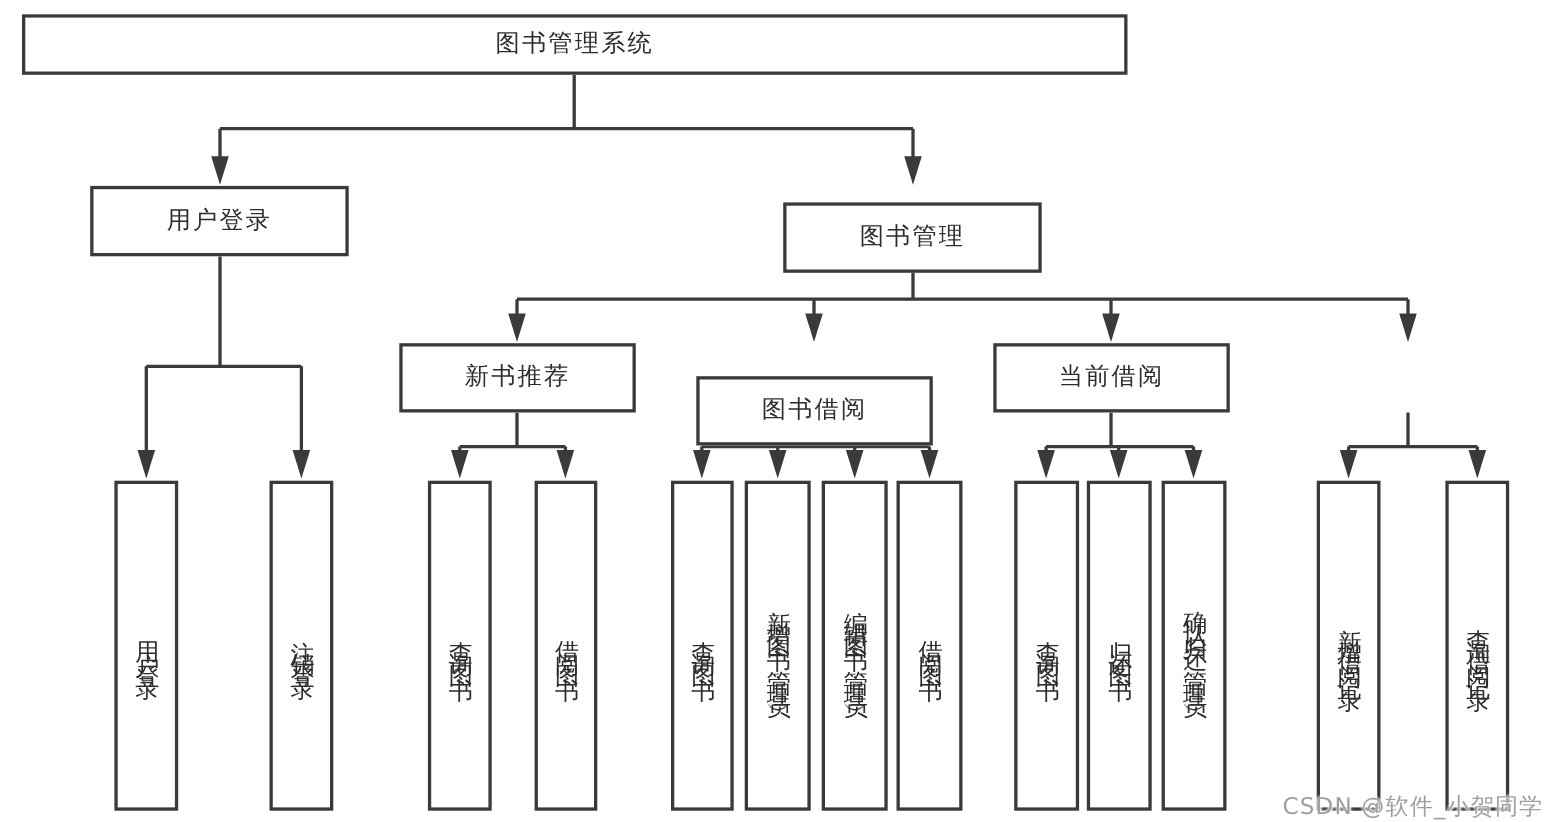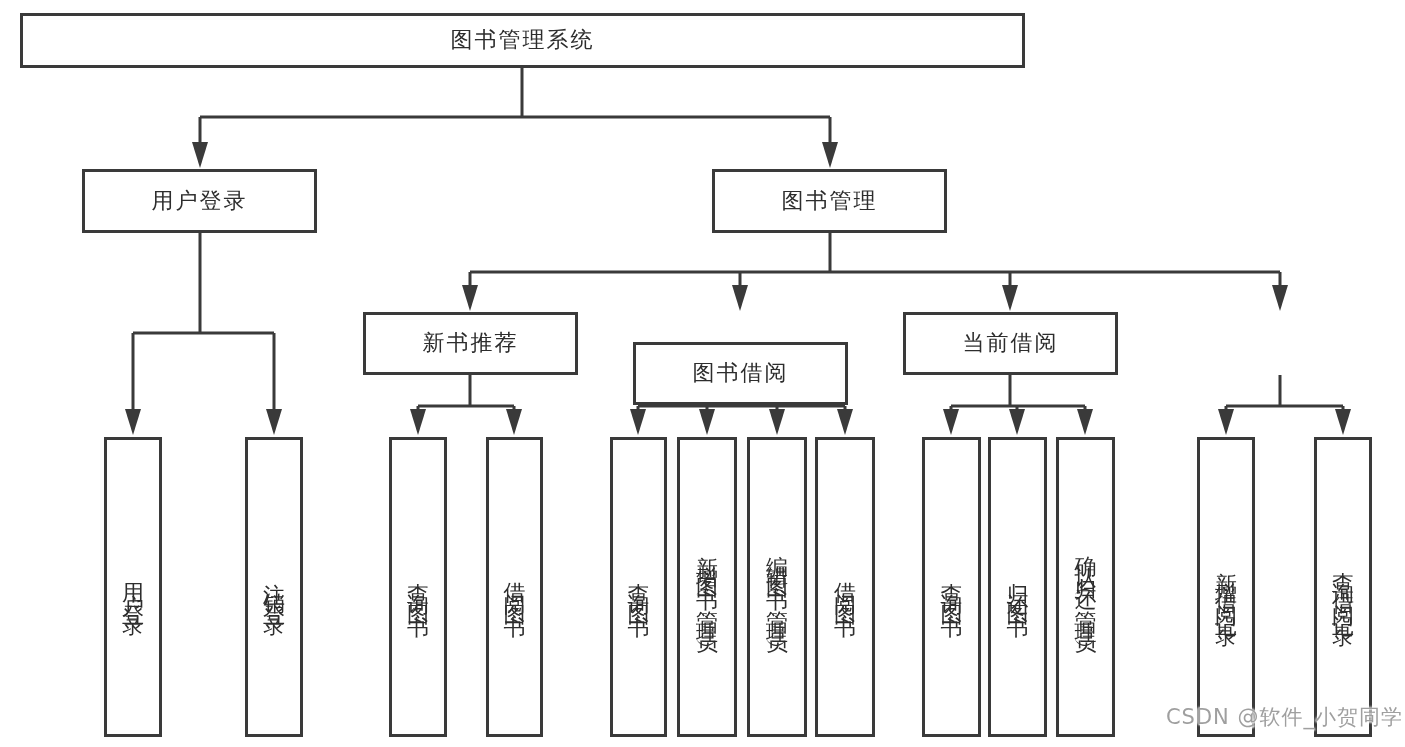--- a/index.html
+++ b/index.html
@@ -35,21 +35,21 @@
   .node.h{letter-spacing:2px;}
   .node.v{
     writing-mode:vertical-rl;
     text-orientation:mixed;
     letter-spacing:11px;
     line-height:1;
     white-space:normal;
   }
   .watermark{
     position:absolute;
-    right:2px;bottom:16px;
+    right:2px;bottom:0;
     font-size:21px;
     letter-spacing:1px;
     color:var(--watermark);
     text-shadow:0 0 3px #fff,0 0 3px #fff,1px 1px 2px #fff;
   }
 </style>
 </head>
 <body>
 
 <div class="canvas">
@@ -108,21 +108,21 @@
       <polygon class="arrow" points="1009,409 1025,409 1017,435"></polygon>
       <polygon class="arrow" points="1077,409 1093,409 1085,435"></polygon>
       <polygon class="arrow" points="1218,409 1234,409 1226,435"></polygon>
       <polygon class="arrow" points="1335,409 1351,409 1343,435"></polygon>
     </g>
   </svg>
 
   <div class="node h" style="left:20px;top:13px;width:1005px;height:55px;">图书管理系统</div>
 
   <div class="node h" style="left:82px;top:169px;width:235px;height:64px;">用户登录</div>
-  <div class="node h" style="left:712px;top:169px;width:235px;height:64px;">图书管理</div>
+  <div class="node h" style="left:712px;top:184px;width:235px;height:64px;">图书管理</div>
 
   <div class="node h" style="left:363px;top:312px;width:215px;height:63px;text-align:center;">新书推荐</div>
   <div class="node h" style="left:633px;top:312px;width:215px;height:63px;margin-top:30px;">图书借阅</div>
   <div class="node h" style="left:903px;top:312px;width:215px;height:63px;text-align:right;">当前借阅</div>
 
   <div class="node v" style="left:104px;top:437px;width:58px;height:300px;">用户登录</div>
   <div class="node v" style="left:245px;top:437px;width:58px;height:300px;">注销登录</div>
 
   <div class="node v" style="left:389px;top:437px;width:58px;height:300px;">查询图书</div>
   <div class="node v" style="left:486px;top:437px;width:57px;height:300px;">借阅图书</div>

